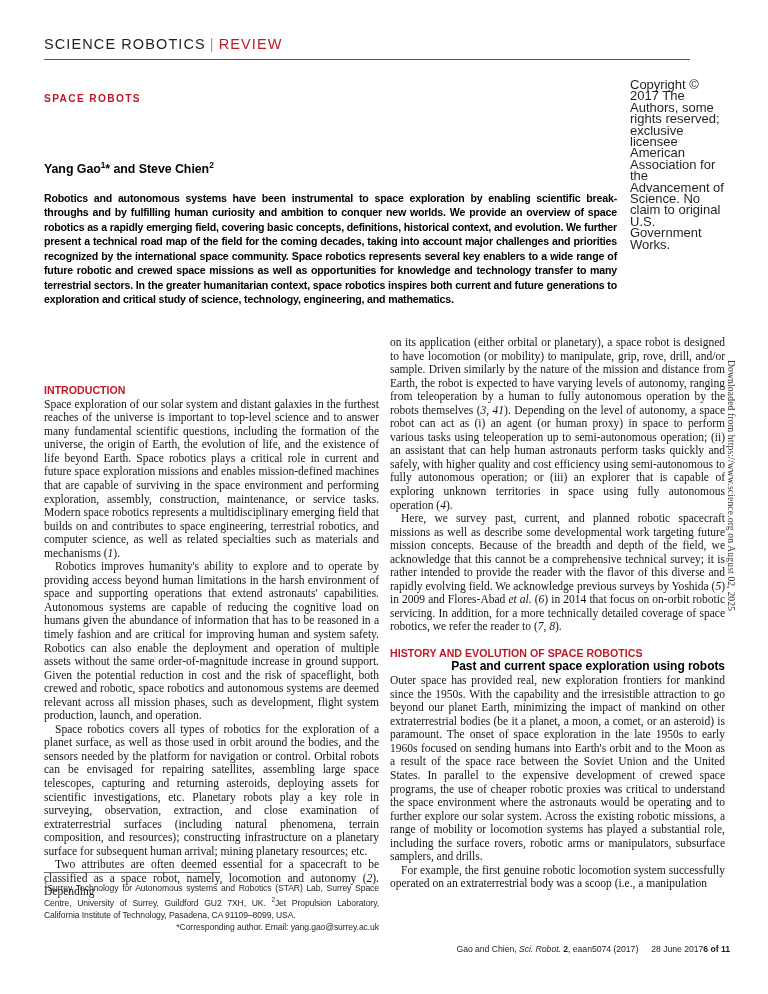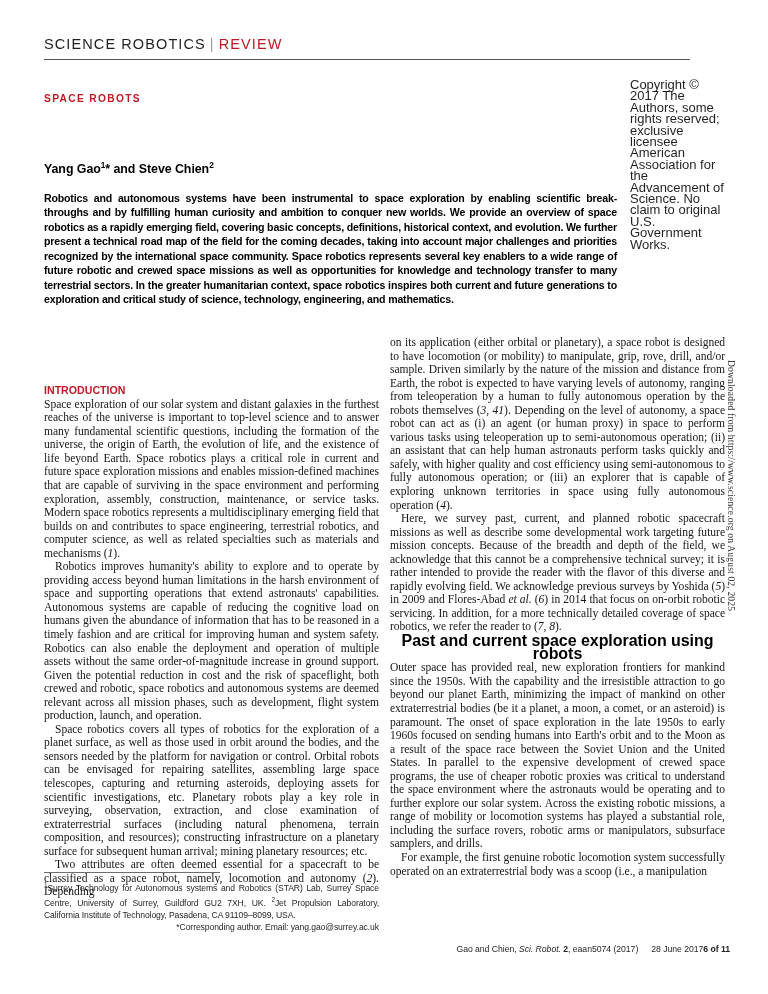--- a/index.html
+++ b/index.html
@@ -147,25 +147,25 @@
     letter-spacing: 0.02px;
     color: #c01824;
     line-height: 13.2px;
     text-align: left;
   }
   h2.head-a.spaced { margin-top: 12.5px; }
 
   h3.head-b {
     margin: 0 0 0.5px 0;
     font-family: "Liberation Sans", "DejaVu Sans", sans-serif;
-    font-size: 16px;
+    font-size: 12px;
     font-weight: bold;
     color: #000000;
     line-height: 13.4px;
-    text-align: center;
+    text-align: right;
     letter-spacing: -0.05px;
   }
 
   .col i { font-style: italic; }
 
   
   #footnote-rule {
     position: absolute;
     left: 44px;
     top: 872px;
@@ -245,20 +245,21 @@
     <h2 class="head-a">INTRODUCTION</h2>
     <p class="noindent">Space exploration of our solar system and distant galaxies in the furthest reaches of the universe is important to top-level science and to answer many fundamental scientific questions, including the formation of the universe, the origin of Earth, the evolution of life, and the existence of life beyond Earth. Space robotics plays a critical role in current and future space exploration missions and enables mission-defined machines that are capable of surviving in the space environment and performing exploration, assembly, construction, maintenance, or service tasks. Modern space robotics represents a multidisciplinary emerging field that builds on and contributes to space engineering, terrestrial robotics, and computer science, as well as related specialties such as materials and mechanisms (<i>1</i>).</p>
     <p>Robotics improves humanity's ability to explore and to operate by providing access beyond human limitations in the harsh environment of space and supporting operations that extend astronauts' capabilities. Autonomous systems are capable of reducing the cognitive load on humans given the abundance of information that has to be reasoned in a timely fashion and are critical for improving human and system safety. Robotics can also enable the deployment and operation of multiple assets without the same order-of-magnitude increase in ground support. Given the potential reduction in cost and the risk of spaceflight, both crewed and robotic, space robotics and autonomous systems are deemed relevant across all mission phases, such as development, flight system production, launch, and operation.</p>
     <p>Space robotics covers all types of robotics for the exploration of a planet surface, as well as those used in orbit around the bodies, and the sensors needed by the platform for navigation or control. Orbital robots can be envisaged for repairing satellites, assembling large space telescopes, capturing and returning asteroids, deploying assets for scientific investigations, etc. Planetary robots play a key role in surveying, observation, extraction, and close examination of extraterrestrial surfaces (including natural phenomena, terrain composition, and resources); constructing infrastructure on a planetary surface for subsequent human arrival; mining planetary resources; etc.</p>
     <p>Two attributes are often deemed essential for a spacecraft to be classified as a space robot, namely, locomotion and autonomy (<i>2</i>). Depending</p>
   </div>
 
   <div class="col" id="col-right">
     <p class="noindent">on its application (either orbital or planetary), a space robot is designed to have locomotion (or mobility) to manipulate, grip, rove, drill, and/or sample. Driven similarly by the nature of the mission and distance from Earth, the robot is expected to have varying levels of autonomy, ranging from teleoperation by a human to fully autonomous operation by the robots themselves (<i>3, 41</i>). Depending on the level of autonomy, a space robot can act as (i) an agent (or human proxy) in space to perform various tasks using teleoperation up to semi-autonomous operation; (ii) an assistant that can help human astronauts perform tasks quickly and safely, with higher quality and cost efficiency using semi-autonomous to fully autonomous operation; or (iii) an explorer that is capable of exploring unknown territories in space using fully autonomous operation (<i>4</i>).</p>
     <p>Here, we survey past, current, and planned robotic spacecraft missions as well as describe some developmental work targeting future mission concepts. Because of the breadth and depth of the field, we acknowledge that this cannot be a comprehensive technical survey; it is rather intended to provide the reader with the flavor of this diverse and rapidly evolving field. We acknowledge previous surveys by Yoshida (<i>5</i>) in 2009 and Flores-Abad <i>et al.</i> (<i>6</i>) in 2014 that focus on on-orbit robotic servicing. In addition, for a more technically detailed coverage of space robotics, we refer the reader to (<i>7, 8</i>).</p>
+    <h2 class="head-a spaced">HISTORY AND EVOLUTION OF SPACE ROBOTICS</h2>
     <h3 class="head-b">Past and current space exploration using robots</h3>
     <p class="noindent">Outer space has provided real, new exploration frontiers for mankind since the 1950s. With the capability and the irresistible attraction to go beyond our planet Earth, minimizing the impact of mankind on other extraterrestrial bodies (be it a planet, a moon, a comet, or an asteroid) is paramount. The onset of space exploration in the late 1950s to early 1960s focused on sending humans into Earth's orbit and to the Moon as a result of the space race between the Soviet Union and the United States. In parallel to the expensive development of crewed space programs, the use of cheaper robotic proxies was critical to understand the space environment where the astronauts would be operating and to further explore our solar system. Across the existing robotic missions, a range of mobility or locomotion systems has played a substantial role, including the surface rovers, robotic arms or manipulators, subsurface samplers, and drills.</p>
     <p>For example, the first genuine robotic locomotion system successfully operated on an extraterrestrial body was a scoop (i.e., a manipulation</p>
   </div>
 
   <div id="footnote-rule"></div>
   <div id="footnotes">
     <span><sup>1</sup>Surrey Technology for Autonomous systems and Robotics (STAR) Lab, Surrey Space Centre, University of Surrey, Guildford GU2 7XH, UK. <sup>2</sup>Jet Propulsion Laboratory, California Institute of Technology, Pasadena, CA 91109–8099, USA.</span>
     <span class="corr">*Corresponding author. Email: yang.gao@surrey.ac.uk</span>
   </div>

